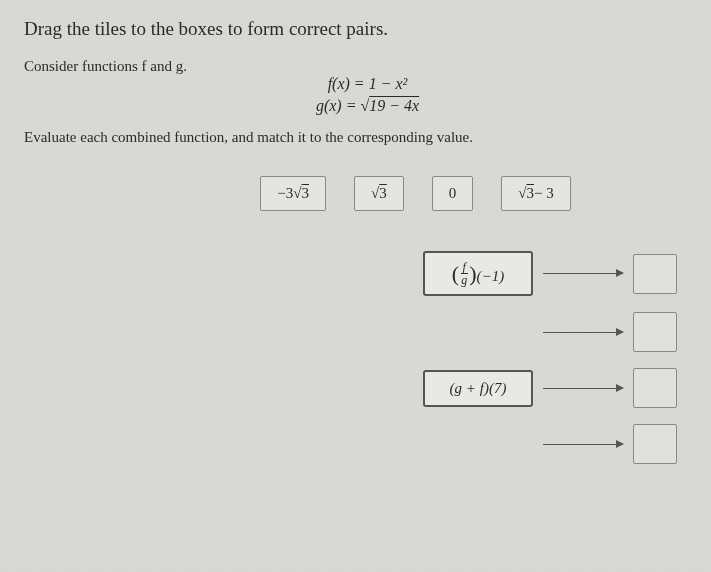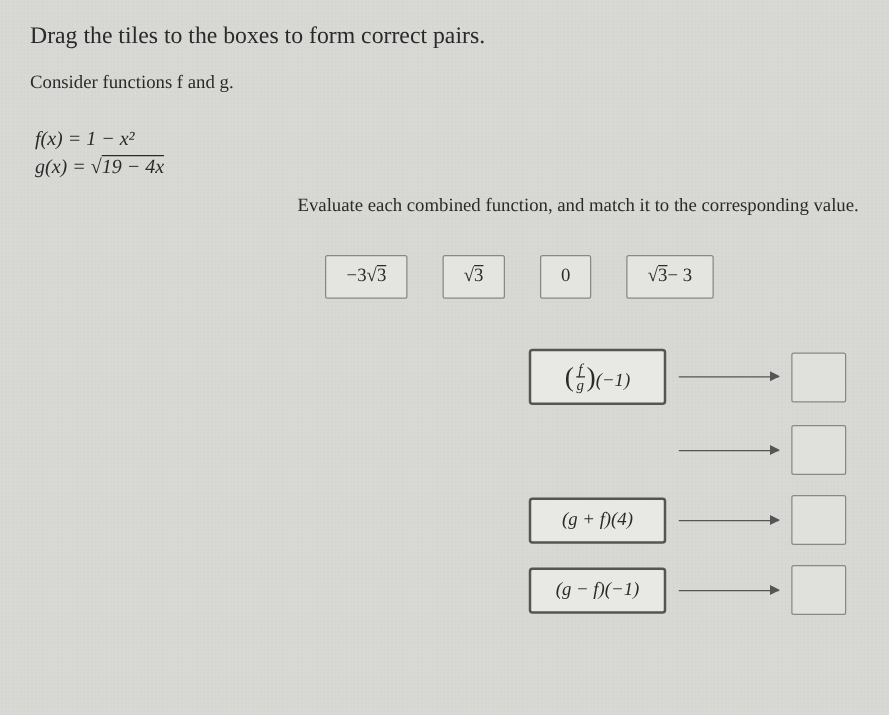--- a/index.html
+++ b/index.html
@@ -8,23 +8,23 @@
       height: 572px;
       background: #d8d8d5;
       font-family: Georgia, 'Times New Roman', serif;
       padding: 18px 24px;
       color: #2a2a2a;
       position: relative;
       background-image: radial-gradient(circle, rgba(0,0,0,0.02) 1px, transparent 1px);
       background-size: 3px 3px;
     }
     .instruction { font-size: 19px; margin-bottom: 18px; }
-    .consider { font-size: 15px; margin-bottom: 28px; }
-    .func-line { font-size: 16px; font-style: italic; margin-bottom: 4px; margin-left: 4px; font-family: 'Times New Roman', serif;}
-    .evaluate { font-size: 15px; margin-top: 14px; margin-bottom: 30px; text-align: right; }
+    .consider { font-size: 15px; margin-bottom: 0; }
+    .func-line { font-size: 16px; font-style: italic; margin-bottom: 4px; margin-left: 24px; font-family: 'Times New Roman', serif; text-align: center;}
+    .evaluate { font-size: 15px; margin-top: 14px; margin-bottom: 30px; }
     .tiles-row {
       display: flex;
       justify-content: center;
       gap: 28px;
       margin-bottom: 40px;
       padding-left: 120px;
     }
     .tile {
       border: 1px solid #888;
       background: #e4e4e1;
@@ -144,24 +144,23 @@
     <div class="arrow"></div>
     <div class="drop-box"></div>
   </div>
 
   <div class="match-row">
     <div class="arrow"></div>
     <div class="drop-box"></div>
   </div>
 
   <div class="match-row">
-    <div class="expr-box">(g + f)(4)</div>
+    <div class="expr-box">(g + f)(7)</div>
     <div class="arrow"></div>
     <div class="drop-box"></div>
   </div>
 
   <div class="match-row">
-    <div class="expr-box">(g − f)(−1)</div>
     <div class="arrow"></div>
     <div class="drop-box"></div>
   </div>
 
 </div>
 
 </body></html>

